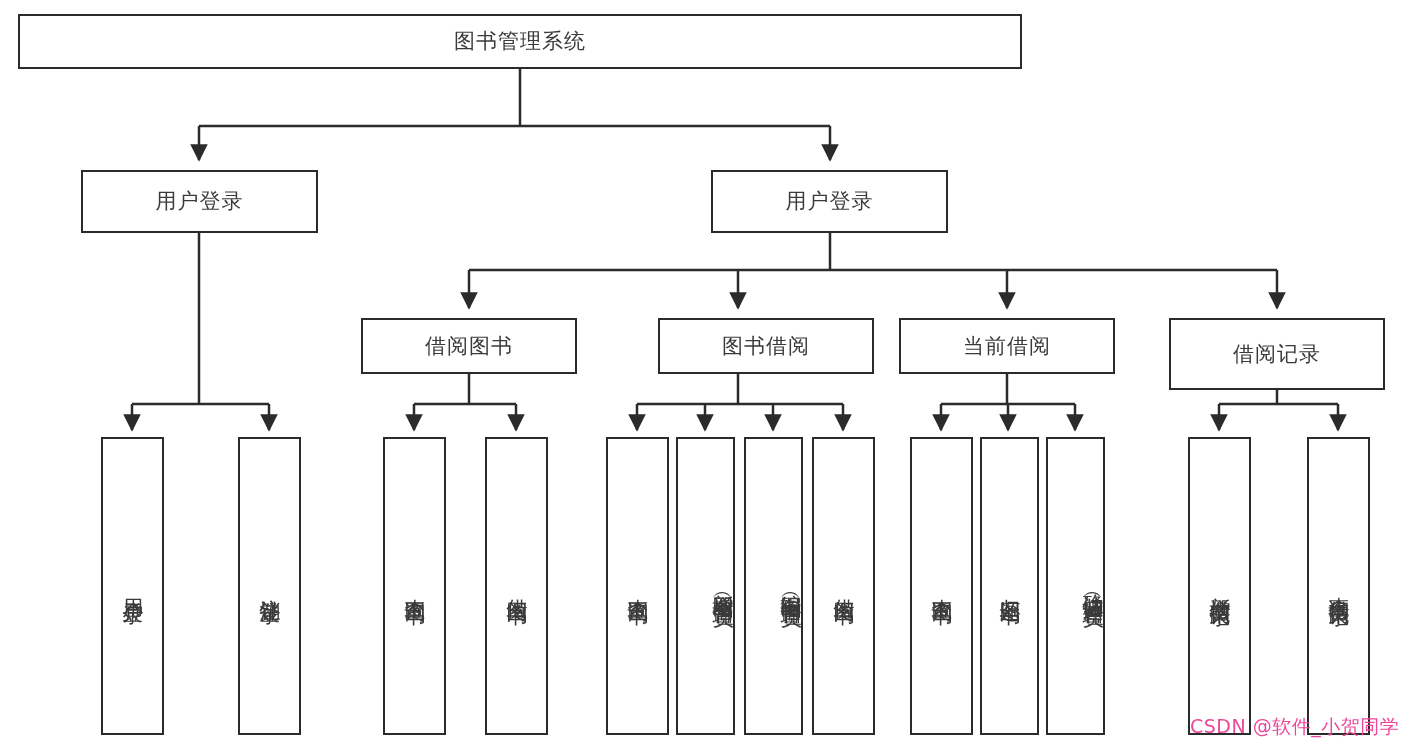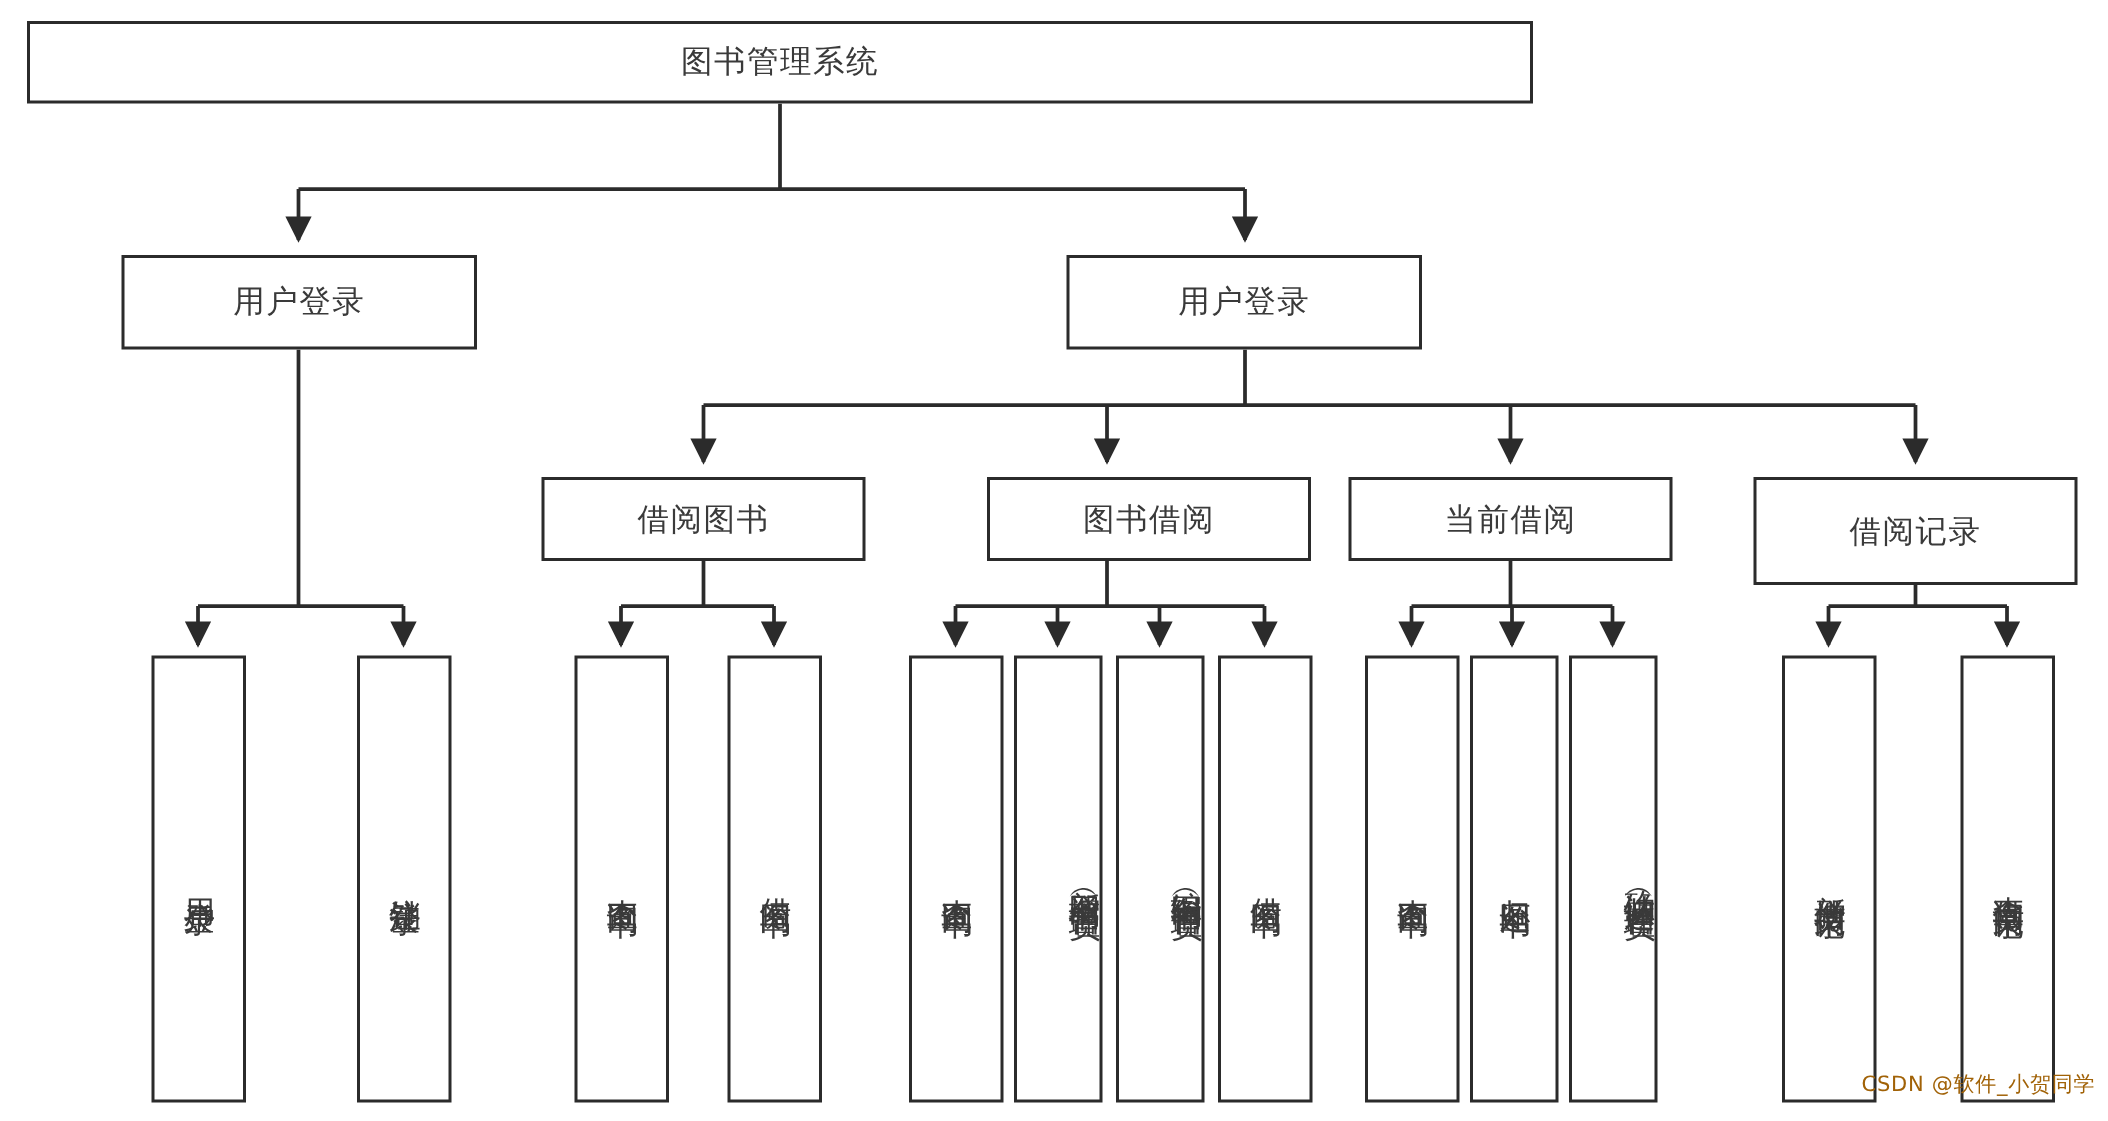--- a/index.html
+++ b/index.html
@@ -51,24 +51,24 @@
   .node.leaf.top {
     align-items: flex-start;
     justify-content: center;
   }
   .node .lbl {
     display: block;
     white-space: nowrap;
   }
   .watermark {
     position: absolute;
-    left: 1241px;
+    left: 1190px;
     top: 714px;
-    font-size: 14px;
-    color: #a16207;
+    font-size: 19px;
+    color: #ec4899;
     letter-spacing: 0.5px;
     white-space: nowrap;
     font-family: "DejaVu Sans", "Liberation Sans", sans-serif;
   }
 </style>
 </head>
 <body>
 
 <div id="canvas">
 

